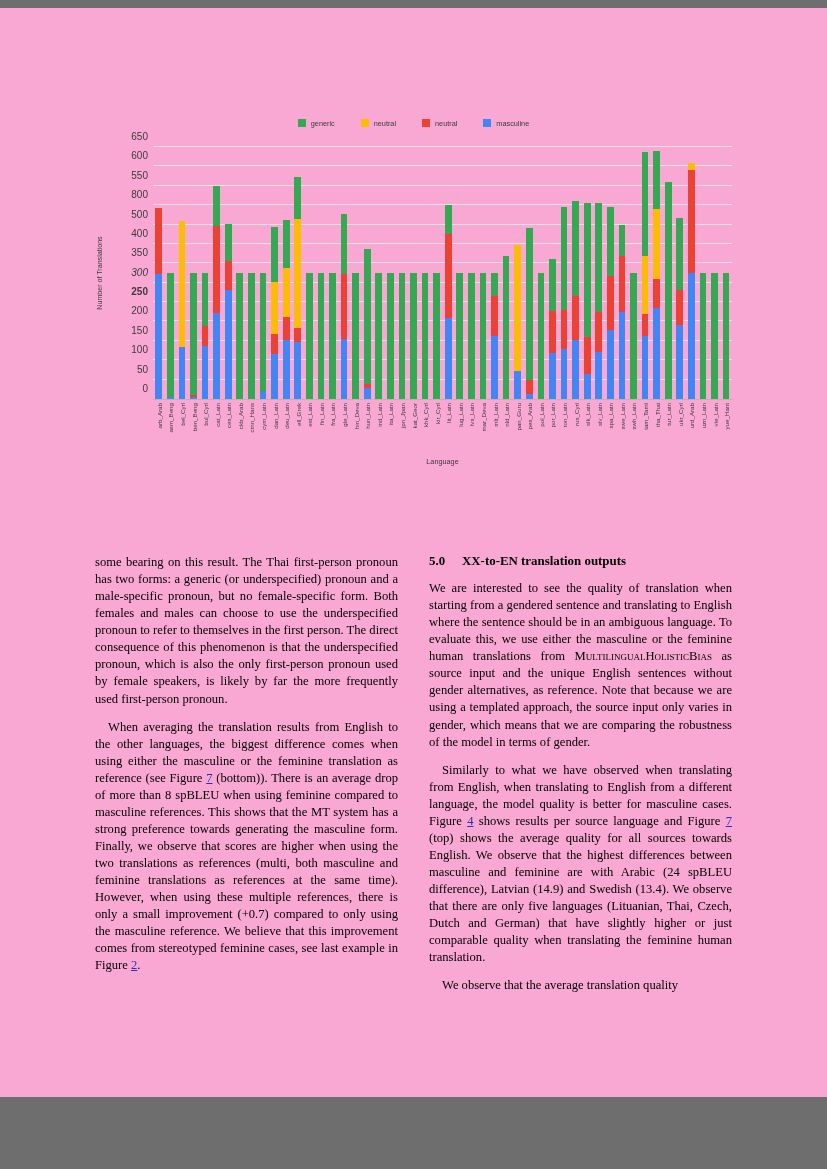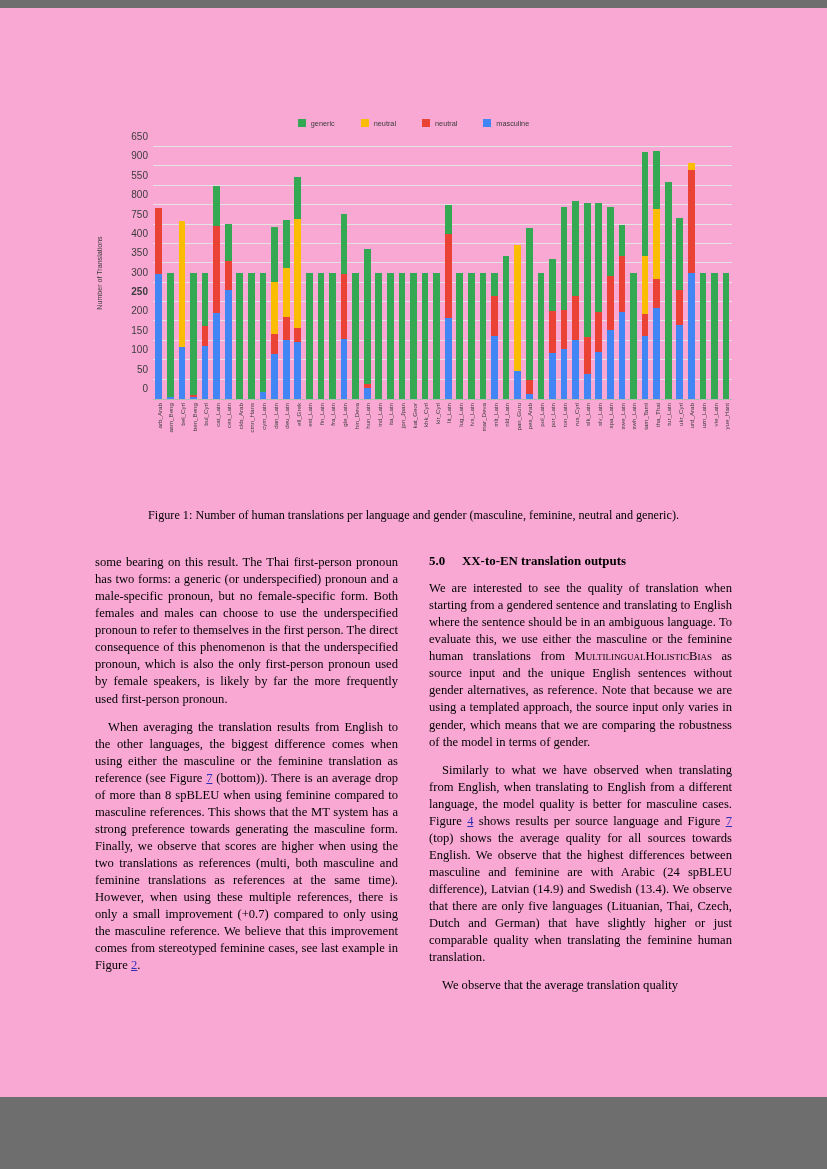--- a/index.html
+++ b/index.html
@@ -246,33 +246,33 @@
             <div class="ytick-label" style="bottom: 7.69231%;">50</div>
             <div class="gridline" style="bottom: 15.3846%;"></div>
             <div class="ytick-label" style="bottom: 15.3846%;">100</div>
             <div class="gridline" style="bottom: 23.0769%;"></div>
             <div class="ytick-label" style="bottom: 23.0769%;">150</div>
             <div class="gridline" style="bottom: 30.7692%;"></div>
             <div class="ytick-label" style="bottom: 30.7692%;">200</div>
             <div class="gridline" style="bottom: 38.4615%;"></div>
             <div class="ytick-label" style="bottom: 38.4615%; font-weight: bold;">250</div>
             <div class="gridline" style="bottom: 46.1538%;"></div>
-            <div class="ytick-label" style="bottom: 46.1538%;">300</div>
+            <div class="ytick-label" style="bottom: 46.1538%; font-style: italic;">300</div>
             <div class="gridline" style="bottom: 53.8462%;"></div>
             <div class="ytick-label" style="bottom: 53.8462%;">350</div>
             <div class="gridline" style="bottom: 61.5385%;"></div>
             <div class="ytick-label" style="bottom: 61.5385%;">400</div>
             <div class="gridline" style="bottom: 69.2308%;"></div>
-            <div class="ytick-label" style="bottom: 69.2308%;">750</div>
+            <div class="ytick-label" style="bottom: 69.2308%;">500</div>
             <div class="gridline" style="bottom: 76.9231%;"></div>
             <div class="ytick-label" style="bottom: 76.9231%;">800</div>
             <div class="gridline" style="bottom: 84.6154%;"></div>
             <div class="ytick-label" style="bottom: 84.6154%;">550</div>
             <div class="gridline" style="bottom: 92.3077%;"></div>
-            <div class="ytick-label" style="bottom: 92.3077%;">900</div>
+            <div class="ytick-label" style="bottom: 92.3077%;">600</div>
             <div class="gridline" style="bottom: 100%;"></div>
             <div class="ytick-label" style="bottom: 100%;">650</div>
           </div>
         <div class="bars" id="bars">
             <div class="bar-col">
               <div class="bar-seg" style="height: 49.5385%; background: rgb(66, 133, 244);"></div>
               <div class="bar-seg" style="height: 26.1538%; background: rgb(234, 67, 53);"></div>
             </div>
             <div class="bar-col">
               <div class="bar-seg" style="height: 0.615385%; background: rgb(66, 133, 244);"></div>
@@ -623,24 +623,24 @@
           <div class="xtick">
             <span>uzn_Latn</span>
           </div>
           <div class="xtick">
             <span>vie_Latn</span>
           </div>
           <div class="xtick">
             <span>yue_Hant</span>
           </div>
         </div>
+      <div class="xlabel">Language</div>
     </div>
   </div>
 
-  <div class="figure-caption">Figure 1: Number of human translations per language and gender (masculine, feminine, neutral and generic).</div>
 
   <div class="columns">
 
     <div class="col">
       <p class="tight">some bearing on this result. The Thai first-person pronoun has two forms: a generic (or underspecified) pronoun and a male-specific pronoun, but no female-specific form. Both females and males can choose to use the underspecified pronoun to refer to themselves in the first person. The direct consequence of this phenomenon is that the underspecified pronoun, which is also the only first-person pronoun used by female speakers, is likely by far the more frequently used first-person pronoun.</p>
       <p class="indent"><span>When averaging the translation results from English to the other languages, the biggest difference comes when using either the masculine or the feminine translation as reference (see Figure </span><a class="ref-link" href="#">7</a><span> (bottom)). There is an average drop of more than 8 spBLEU when using feminine compared to masculine references. This shows that the MT system has a strong preference towards generating the masculine form. Finally, we observe that scores are higher when using the two translations as references (multi, both masculine and feminine translations as references at the same time). However, when using these multiple references, there is only a small improvement (+0.7) compared to only using the masculine reference. We believe that this improvement comes from stereotyped feminine cases, see last example in Figure </span><a class="ref-link" href="#">2</a><span>.</span></p>
     </div>
 
     <div class="col">
       <h2 class="section-head"><span class="num">5.0</span><span>XX-to-EN translation outputs</span></h2>

